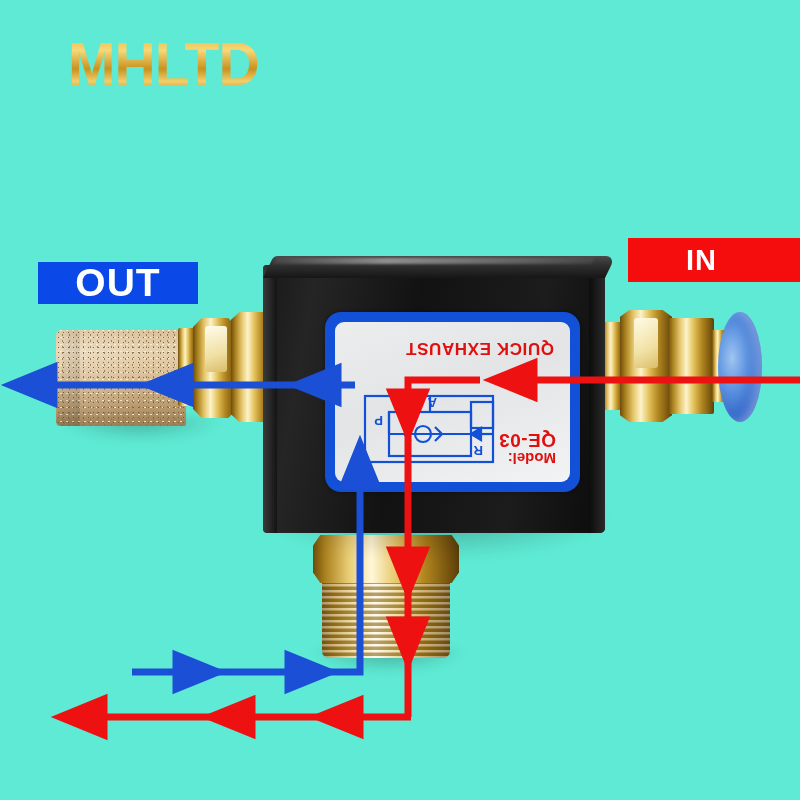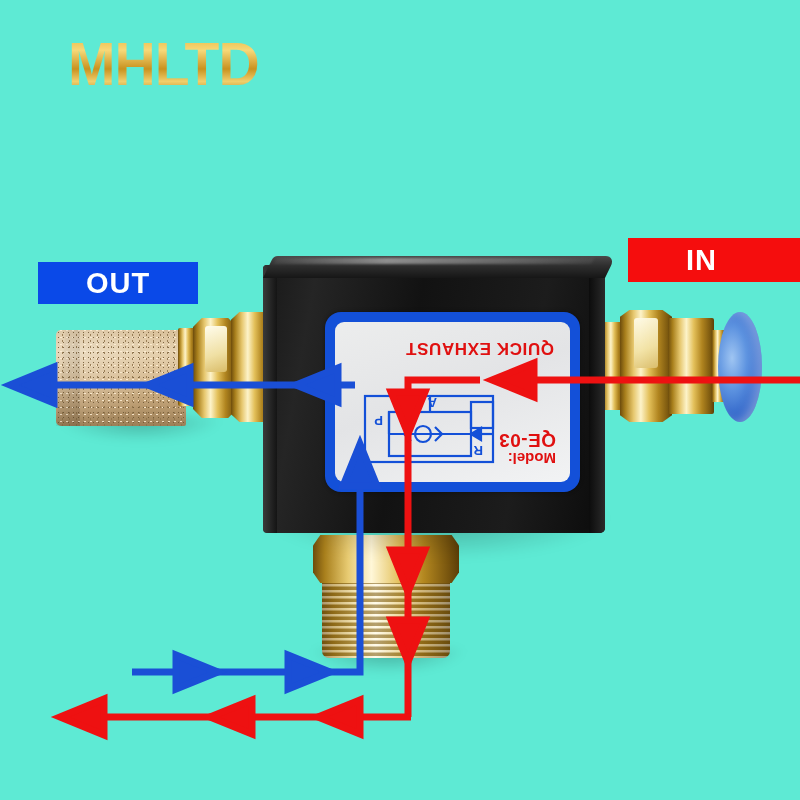--- a/index.html
+++ b/index.html
@@ -26,21 +26,21 @@
   }
 
   
   .badge{
     position:absolute;color:#fff;font-weight:700;
     display:flex;align-items:center;justify-content:center;
     letter-spacing:1px;
   }
   .badge-out{
     left:38px;top:262px;width:160px;height:42px;
-    background:#0a49e8;font-size:29px;
+    background:#0a49e8;font-size:39px;
   }
   .badge-in{
     left:628px;top:238px;width:190px;height:44px;
     background:#f50d0d;font-size:29px;
     justify-content:flex-start;padding-left:58px;box-sizing:border-box;
   }
 
   
   .body-shadow{
     position:absolute;left:262px;top:500px;width:350px;height:60px;

